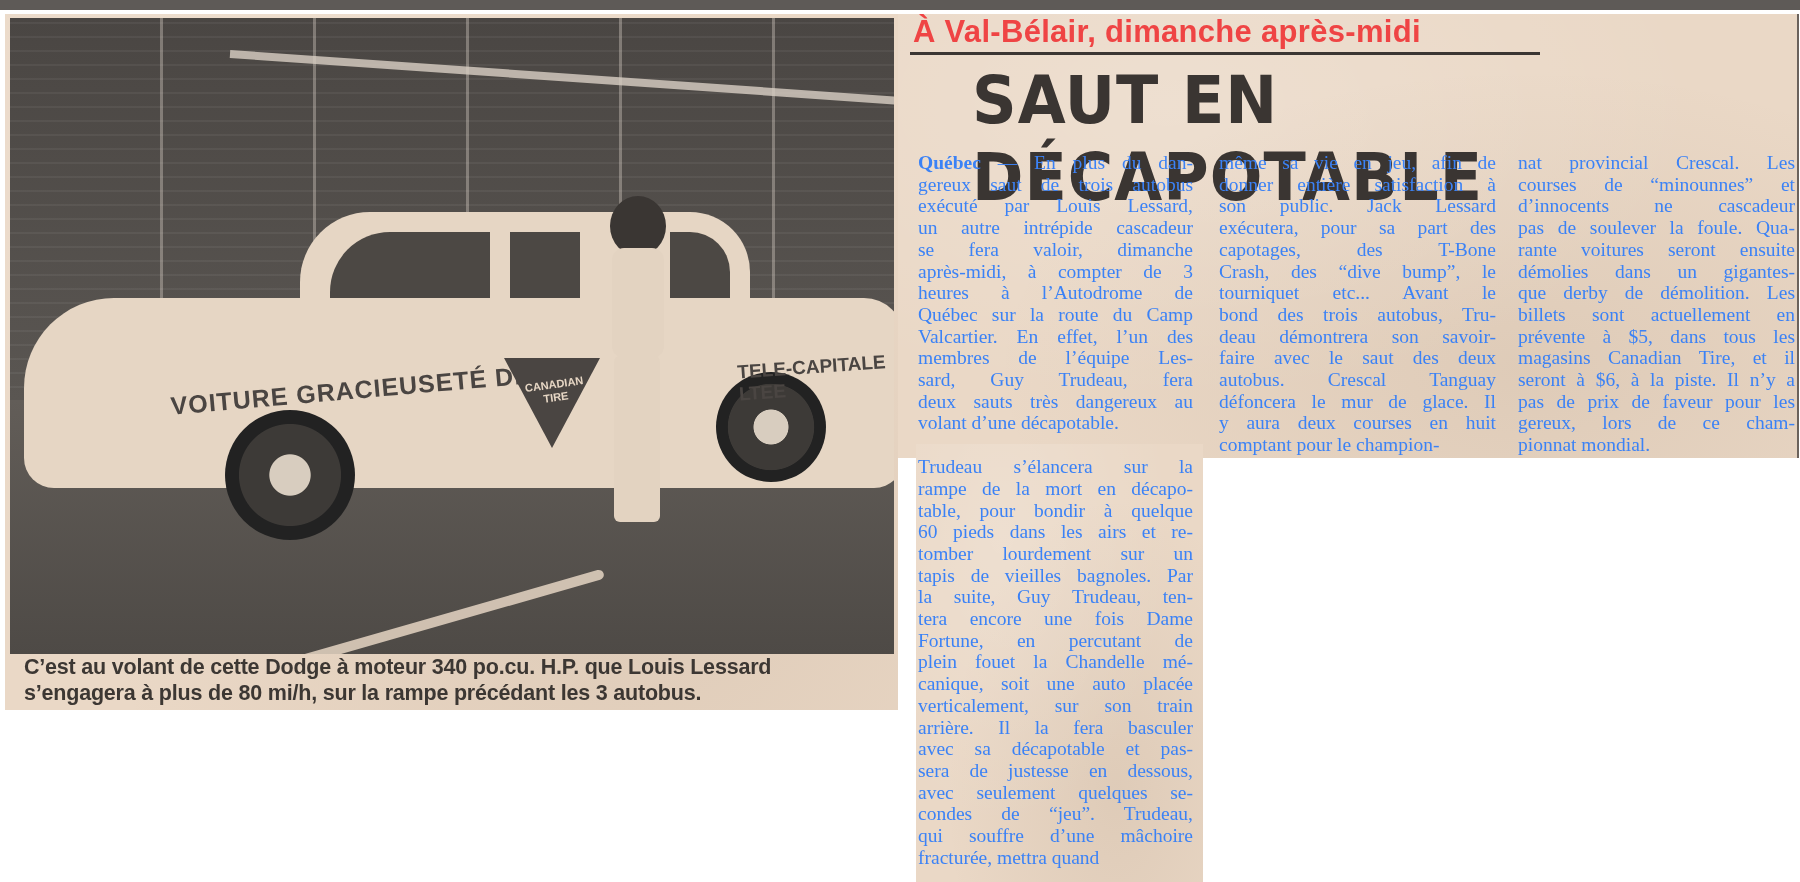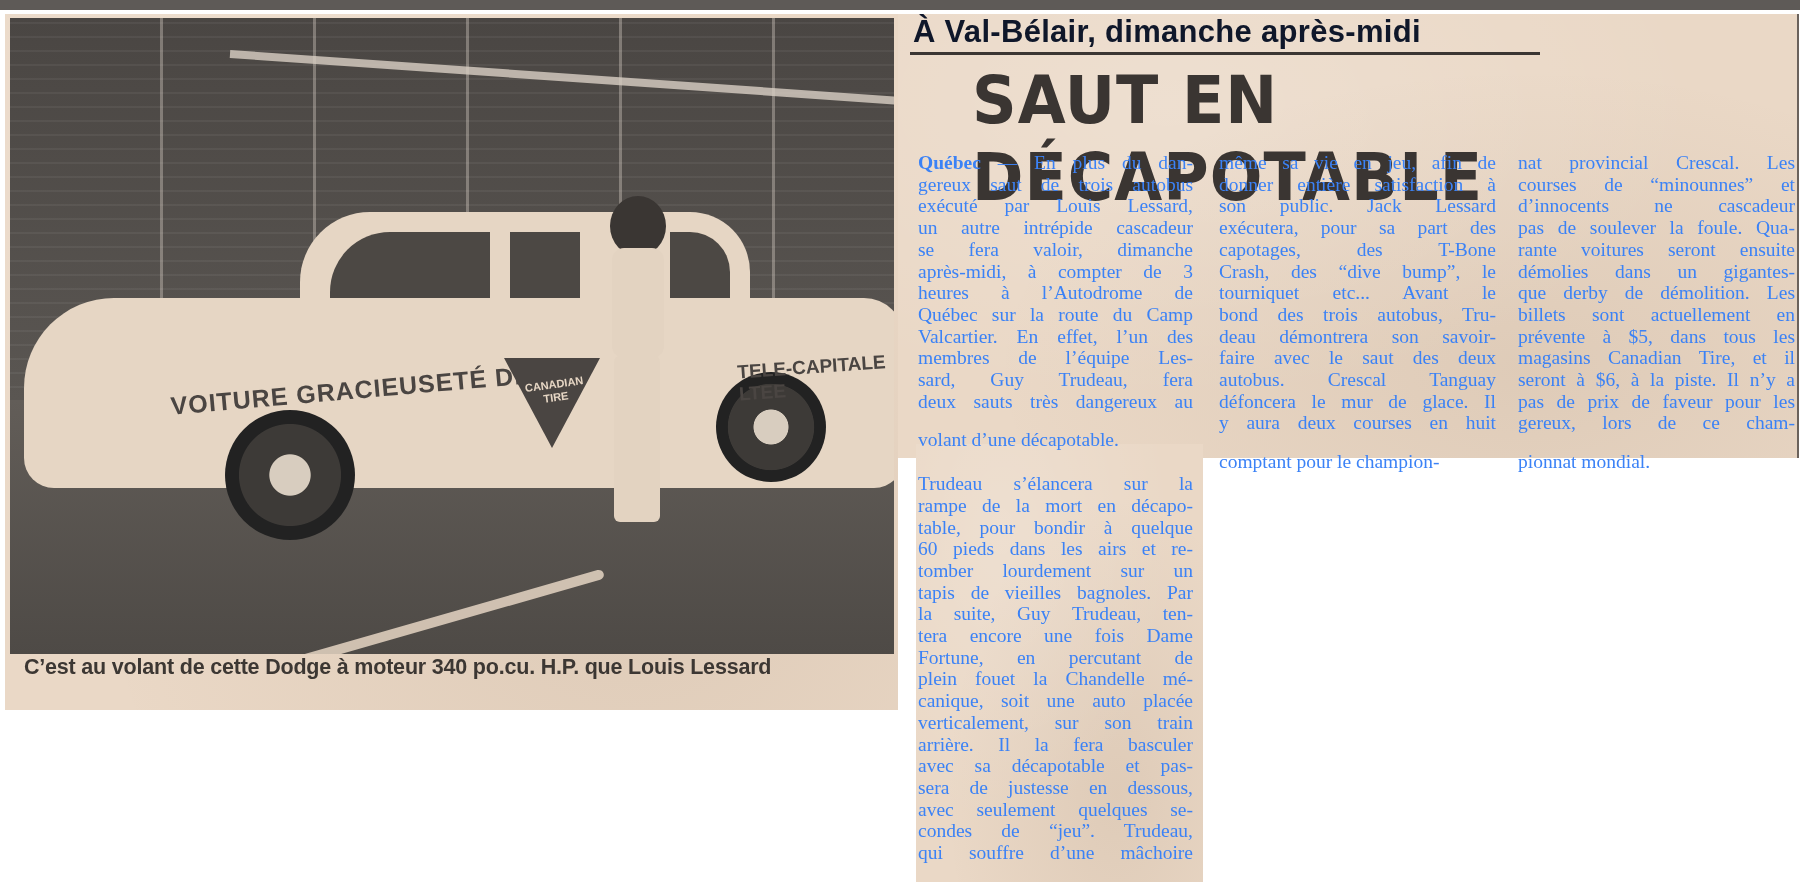--- a/index.html
+++ b/index.html
@@ -87,35 +87,35 @@
     position:absolute; left:10px; top:654px; width:890px;
     font-family:"Liberation Sans", sans-serif; font-weight:bold;
     font-size:21.5px; line-height:26px; color:#3c3733; letter-spacing:-0.2px;margin-left:14px;
   }
   
   .clip-article { left:898px; top:14px; width:900px; height:444px; }
   .clip-col1 { left:916px; top:444px; width:287px; height:438px; }
   .kicker {
     position:absolute; left:913px; top:14px;
     font-family:"Liberation Sans", sans-serif; font-weight:bold;
-    font-size:31px; color:#0f172a; letter-spacing:0.3px;
+    font-size:31px; color:#ef4444; letter-spacing:0.3px;
   }
   .kicker-rule { position:absolute; left:910px; top:52px; width:630px; height:3px; background:#3b3633; }
   .headline {
     position:absolute; left:972px; top:66px;
     font-family:"DejaVu Sans", sans-serif; font-weight:bold;
     font-size:62px; color:#3a3532; letter-spacing:1px;
     transform:scaleY(1.05);
   }
   .col {
     position:absolute; font-size:19.5px; line-height:21.7px; color:#3b82f6;
     text-align:justify;
   }
   .col .line { display:block; white-space:nowrap; text-align-last:justify; text-align:justify; }
-  .col .line.last { text-align-last:left;margin-top:17px; }
+  .col .line.last { text-align-last:left; }
   .col .gap { display:block; height:22px; }
   .dateline { font-weight:bold; }
   .c1 { left:918px; top:152px; width:275px; }
   .c2 { left:1219px; top:152px; width:277px; }
   .c3 { left:1518px; top:152px; width:277px; }
   .right-edge { position:absolute; left:1797px; top:14px; width:2px; height:444px; background:#6a625c; }
 </style>
 </head>
 <body>
 
@@ -142,20 +142,21 @@
   </div>
   <div class="tele-text">TELE-CAPITALE LTEE</div>
   <div class="person">
     <div class="head"></div>
     <div class="torso"></div>
     <div class="legs"></div>
   </div>
 </div>
 <div class="caption">
   <span>C’est au volant de cette Dodge à moteur 340 po.cu. H.P. que Louis Lessard</span><br>
+  <span>s’engagera à plus de 80 mi/h, sur la rampe précédant les 3 autobus.</span>
 </div>
 
 <div class="paper clip-article"></div>
 <div class="paper clip-col1"></div>
 <div class="right-edge"></div>
 
 <div class="kicker">À Val-Bélair, dimanche après-midi</div>
 <div class="kicker-rule"></div>
 <div class="headline">SAUT EN DÉCAPOTABLE</div>
 

